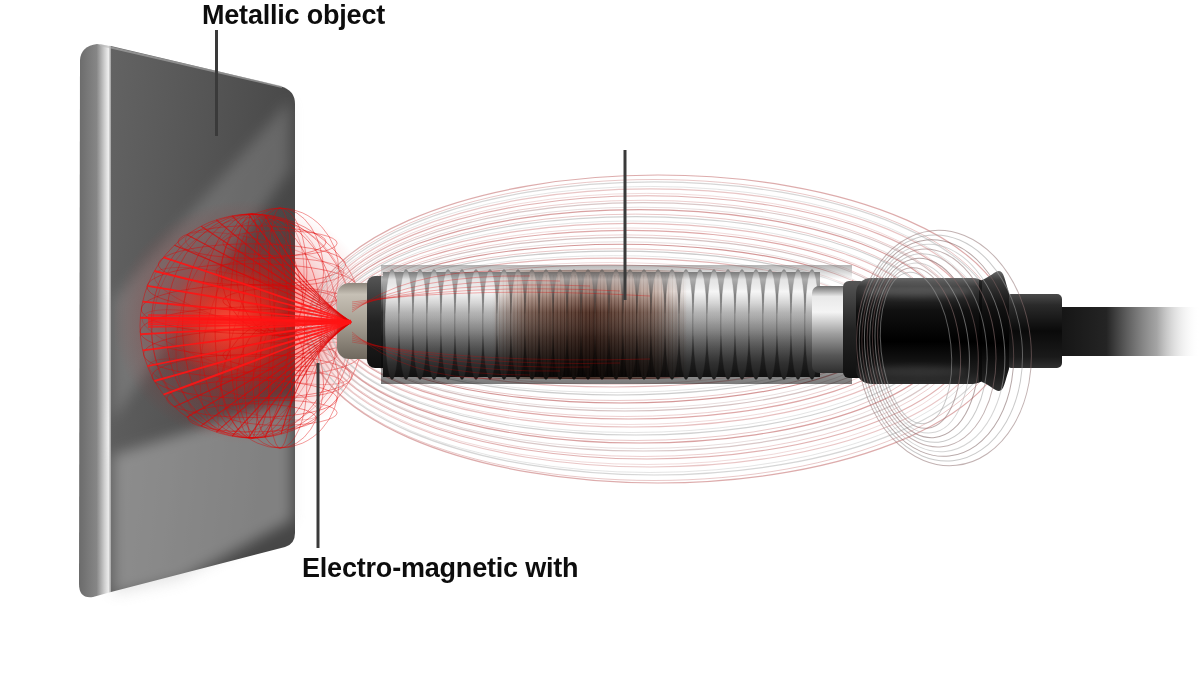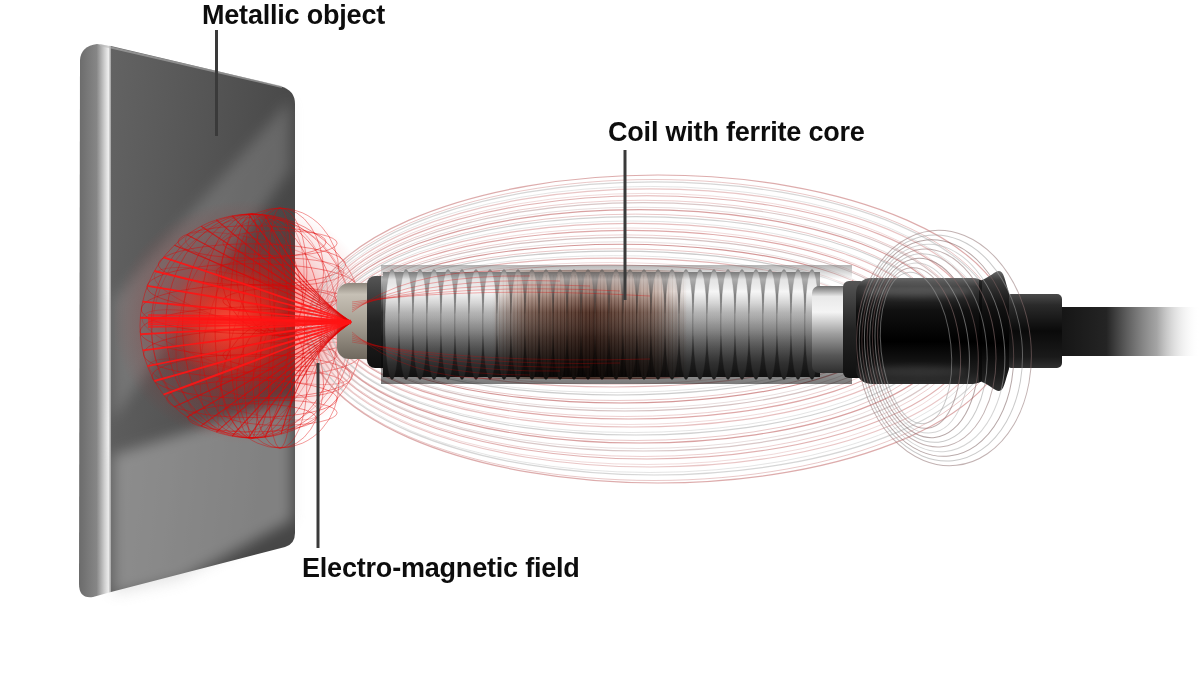--- a/index.html
+++ b/index.html
@@ -427,17 +427,16 @@
       </g>
 
   <g stroke="#3a3a3a" stroke-width="3">
     <line x1="216.5" y1="30" x2="216.5" y2="136"></line>
     <line x1="625" y1="150" x2="625" y2="300"></line>
     <line x1="318" y1="363" x2="318" y2="548"></line>
   </g>
 </svg>
 
 <div class="label" style="left:202px;top:-5px;">Metallic object</div>
-<div class="label" style="left:608px;top:112px;">Coil with ferrite core</div>
 <div class="label" style="left:302px;top:548px;">
-  <div>Electro-magnetic field</div>
+  <div>Electro-magnetic with</div>
 </div>
 </div>
 
 </body></html>

